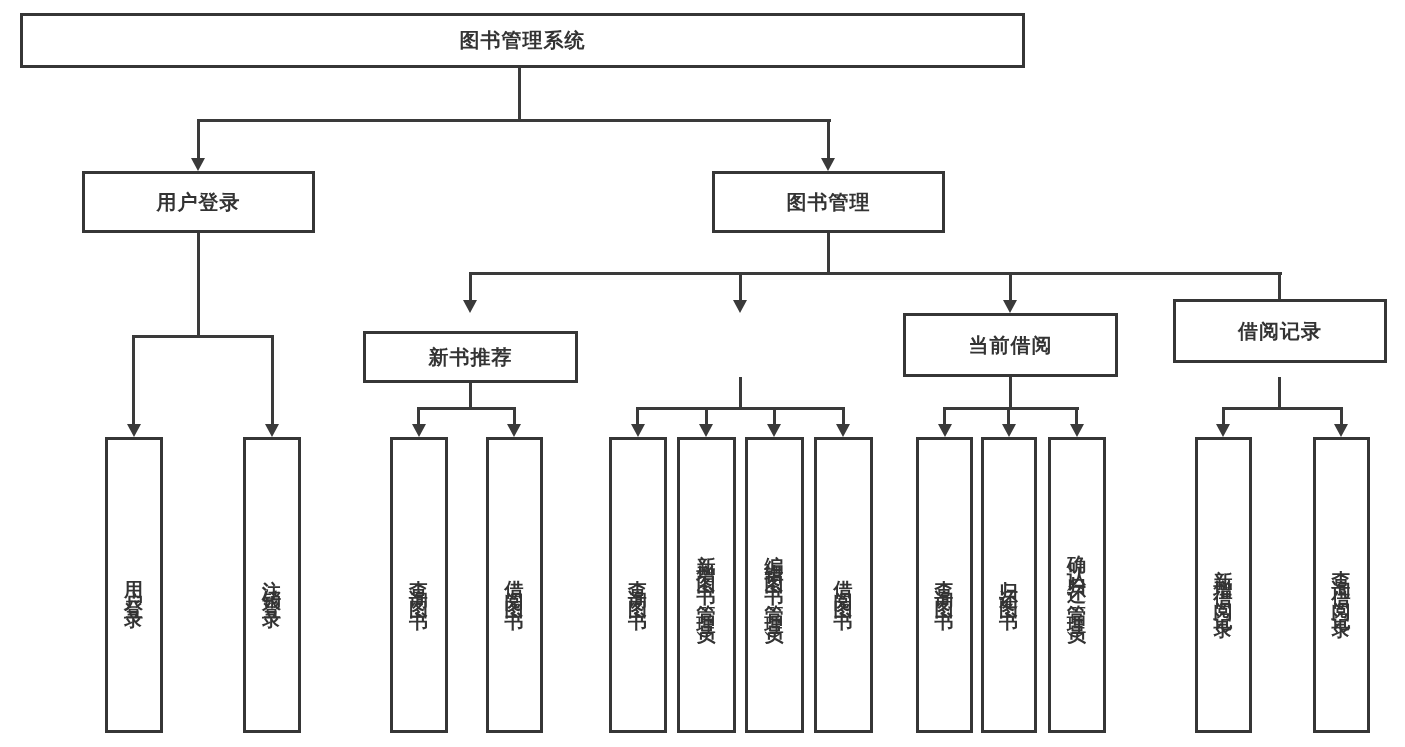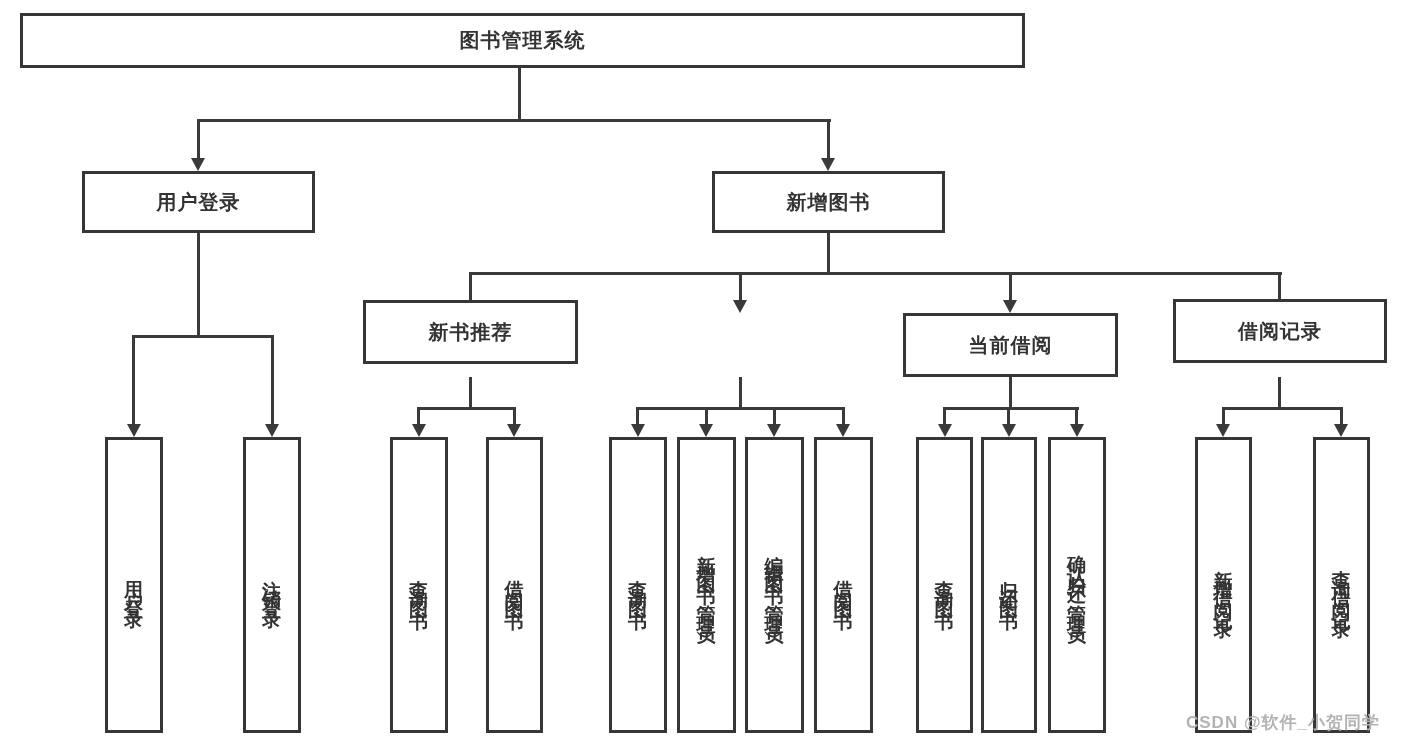--- a/index.html
+++ b/index.html
@@ -39,24 +39,24 @@
 
   <div class="hbox" style="left:20px;top:13px;width:1005px;height:55px">
     <span>图书管理系统</span>
   </div>
 
   <div class="hbox" style="left:82px;top:171px;width:233px;height:62px">
     <span>用户登录</span>
   </div>
 
   <div class="hbox" style="left:712px;top:171px;width:233px;height:62px">
-    <span>新增图书</span>
+    <span>图书管理</span>
   </div>
 
-  <div class="hbox" style="left:363px;top:300px;width:215px;height:64px">
+  <div class="hbox" style="left:363px;top:331px;width:215px;height:52px">
     <span>新书推荐</span>
   </div>
 
 
   <div class="hbox" style="left:903px;top:313px;width:215px;height:64px">
     <span>当前借阅</span>
   </div>
 
   <div class="hbox" style="left:1173px;top:299px;width:214px;height:64px">
     <span>借阅记录</span>
@@ -158,15 +158,14 @@
   <div class="line" style="left:1075px;top:407px;width:3px;height:17px"></div>
   <div class="arrow" style="left:1070px;top:424px"></div>
 
   <div class="line" style="left:1278px;top:377px;width:3px;height:30px"></div>
   <div class="line" style="left:1222px;top:407px;width:121px;height:3px"></div>
   <div class="line" style="left:1222px;top:407px;width:3px;height:17px"></div>
   <div class="arrow" style="left:1216px;top:424px"></div>
   <div class="line" style="left:1340px;top:407px;width:3px;height:17px"></div>
   <div class="arrow" style="left:1334px;top:424px"></div>
 
-  <div class="watermark">CSDN @软件_小贺同学</div>
 
 </div>
 
 </body></html>

